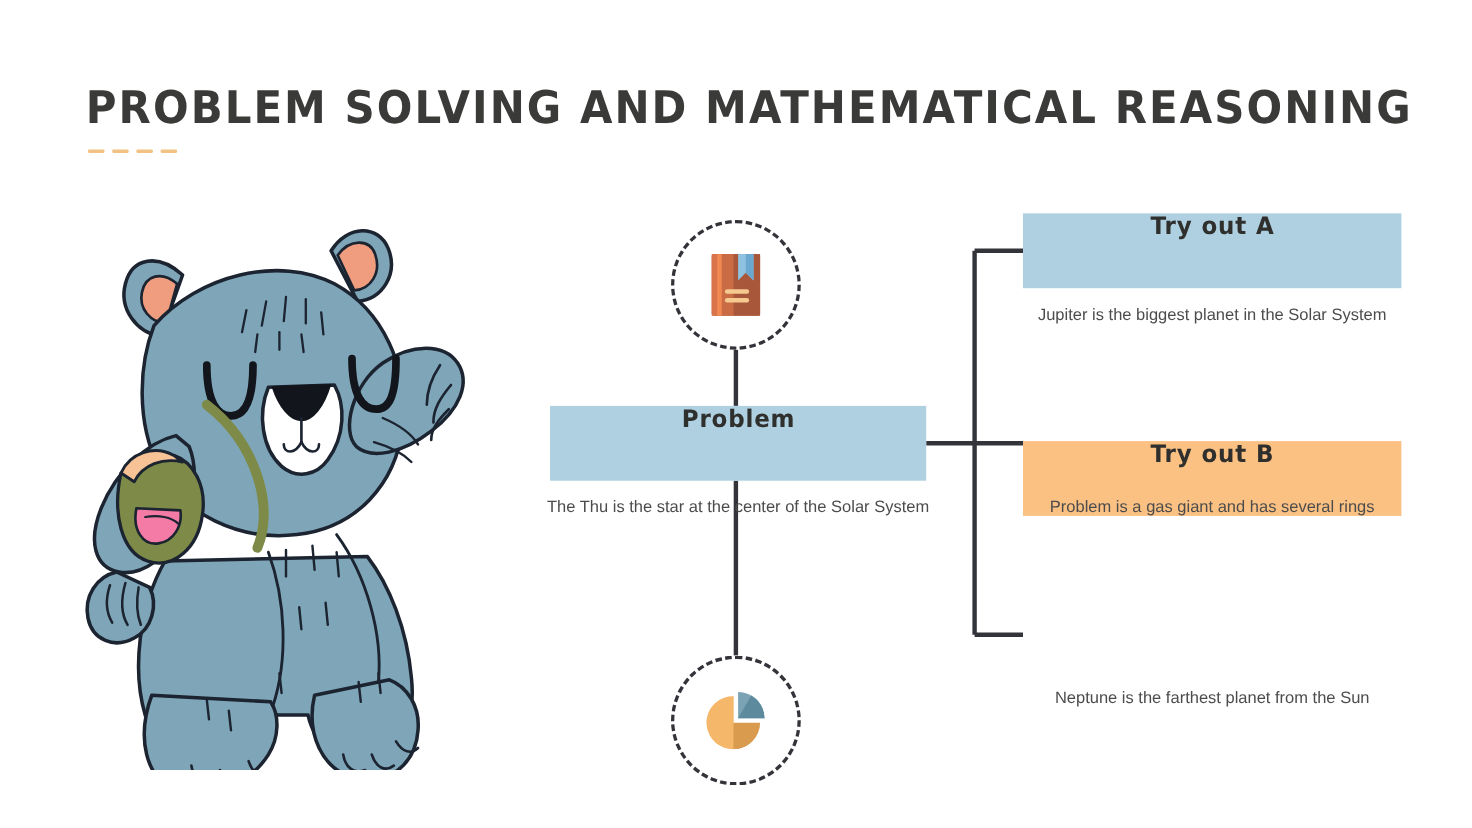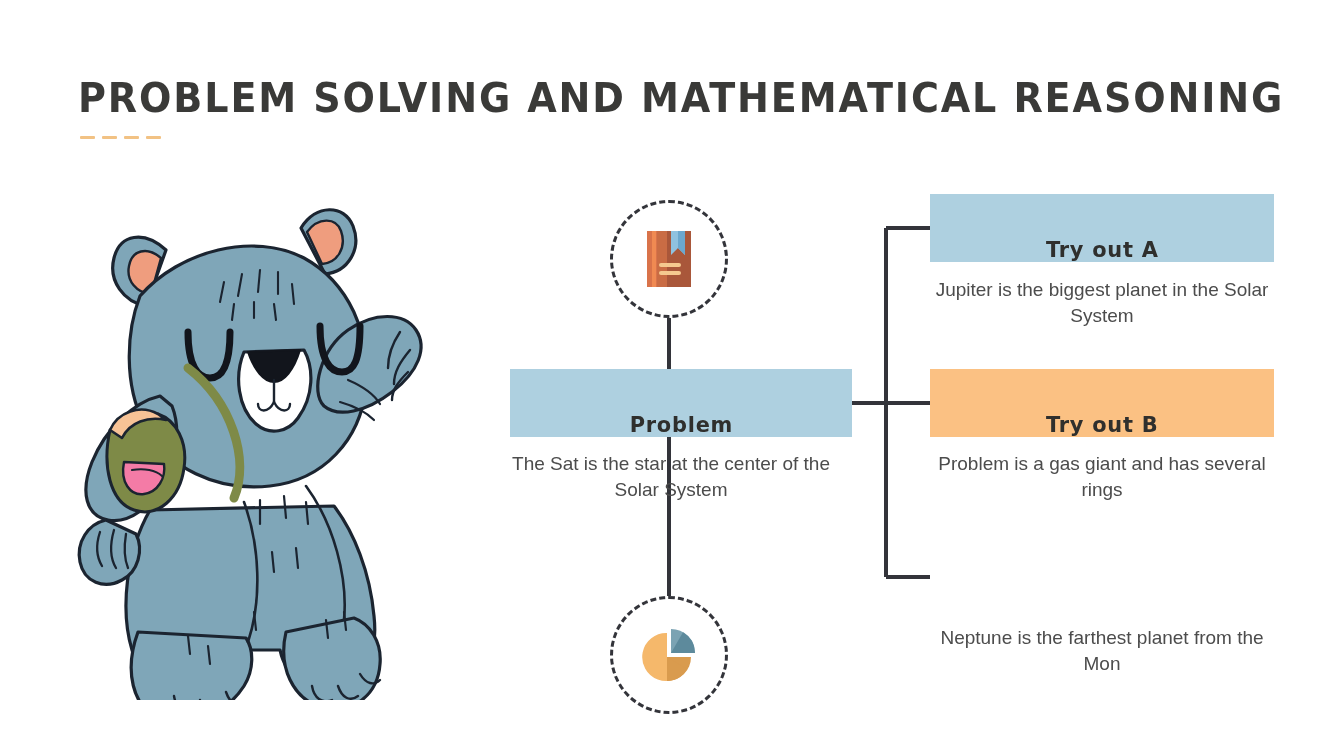--- a/index.html
+++ b/index.html
@@ -68,46 +68,46 @@
     left: 0; top: 0;
     width: 1338px; height: 753px;
     pointer-events: none;
   }
   .diagram svg { position:absolute; left:0; top:0; width:1338px; height:753px; }
 
   
   .node {
     position: absolute;
     display: flex;
-    align-items: flex-end;
+    align-items: flex-start;
     justify-content: center;
   }
   .node-label {
     font-family: "DejaVu Sans", sans-serif;
     font-weight: 700;
     font-size: 22px;
     letter-spacing: 0.8px;
     color: #2f2f2d;
     text-align: center;
     transform: scaleX(0.95);
   }
   .node.blue   { background: #aed0e0; }
-  .node.orange { background: #fbc183; }
+  .node.orange { background: #fbc183; margin-top: 32px; }
 
   .caption {
     position: absolute;
     font-family: "Liberation Sans", sans-serif;
-    font-size: 19px;
+    font-size: 15px;
     line-height: 1.38;
     color: #4c4c4c;
     text-align: center;
   }
 
   
-  #node-problem   { left: 500px; top: 369px; width: 342px; height: 68px; margin-left: 10px; }
+  #node-problem   { left: 500px; top: 369px; width: 342px; height: 68px; }
   #cap-problem    { left: 492px; top: 451px; width: 358px; }
 
   
   #node-a   { left: 930px; top: 194px; width: 344px; height: 68px; }
   #cap-a    { left: 922px; top: 277px; width: 360px; }
   #node-b   { left: 930px; top: 369px; width: 344px; height: 68px; }
   #cap-b    { left: 922px; top: 451px; width: 360px; }
   #node-c   { left: 930px; top: 543px; width: 344px; height: 68px; }
   #cap-c    { left: 922px; top: 625px; width: 360px; }
 
@@ -300,27 +300,27 @@
       <path d="M29 33 L49 45 A24 24 0 0 1 29 57 Z" fill="#d99b4e"></path>
 
       <path d="M33 29 L33 5 A24 24 0 0 1 57 29 Z" fill="#7ba3b3"></path>
       <path d="M33 29 L57 29 A24 24 0 0 0 45 8.3 Z" fill="#5d8a9c"></path>
     </svg>
   </div>
 
   <div class="node blue" id="node-problem">
     <span class="node-label">Problem</span>
   </div>
-  <div class="caption" id="cap-problem">The Sat is the star at the center of the Solar System</div>
+  <div class="caption" id="cap-problem">The Thu is the star at the center of the Solar System</div>
 
   <div class="node blue" id="node-a">
     <span class="node-label">Try out A</span>
   </div>
   <div class="caption" id="cap-a">Jupiter is the biggest planet in the Solar System</div>
 
   <div class="node orange" id="node-b">
     <span class="node-label">Try out B</span>
   </div>
   <div class="caption" id="cap-b">Problem is a gas giant and has several rings</div>
 
-  <div class="caption" id="cap-c">Neptune is the farthest planet from the Mon</div>
+  <div class="caption" id="cap-c">Neptune is the farthest planet from the Sun</div>
 
 </div>
 
 </body></html>

